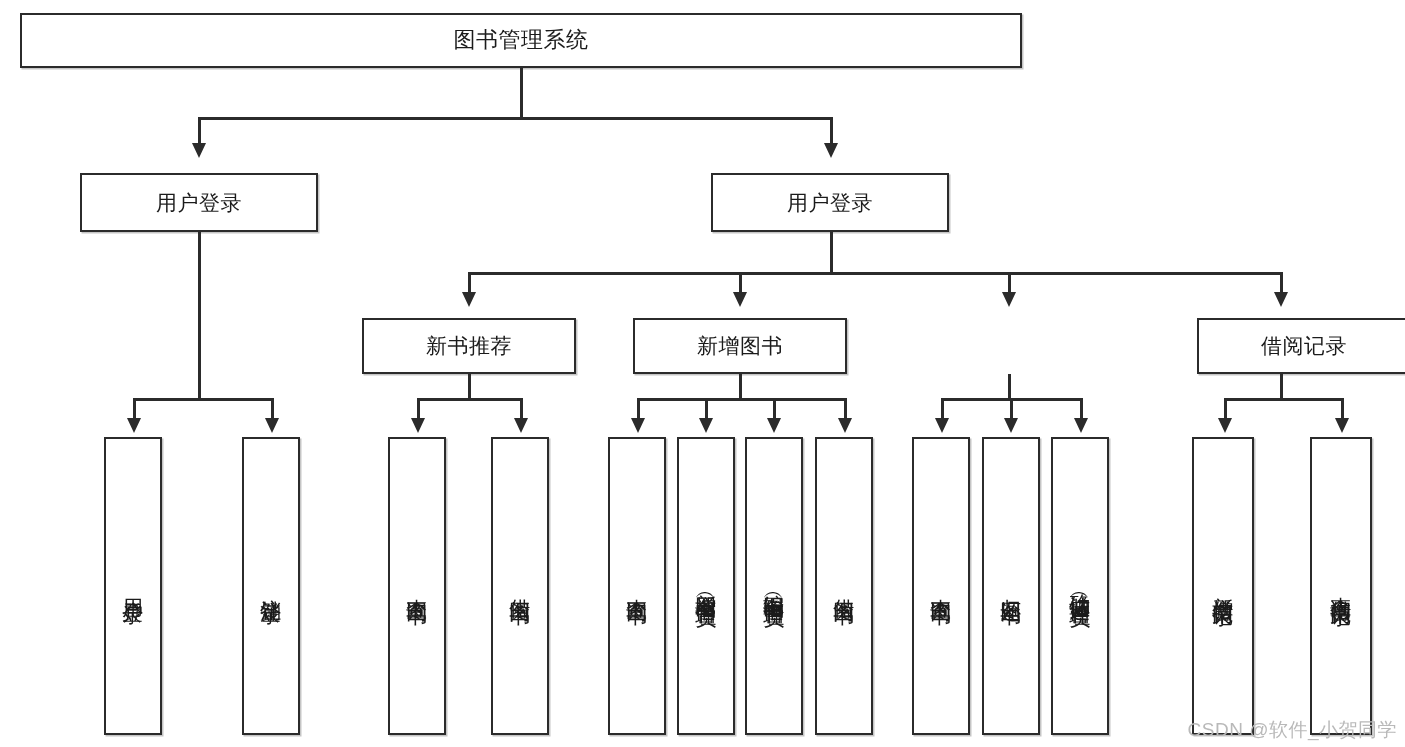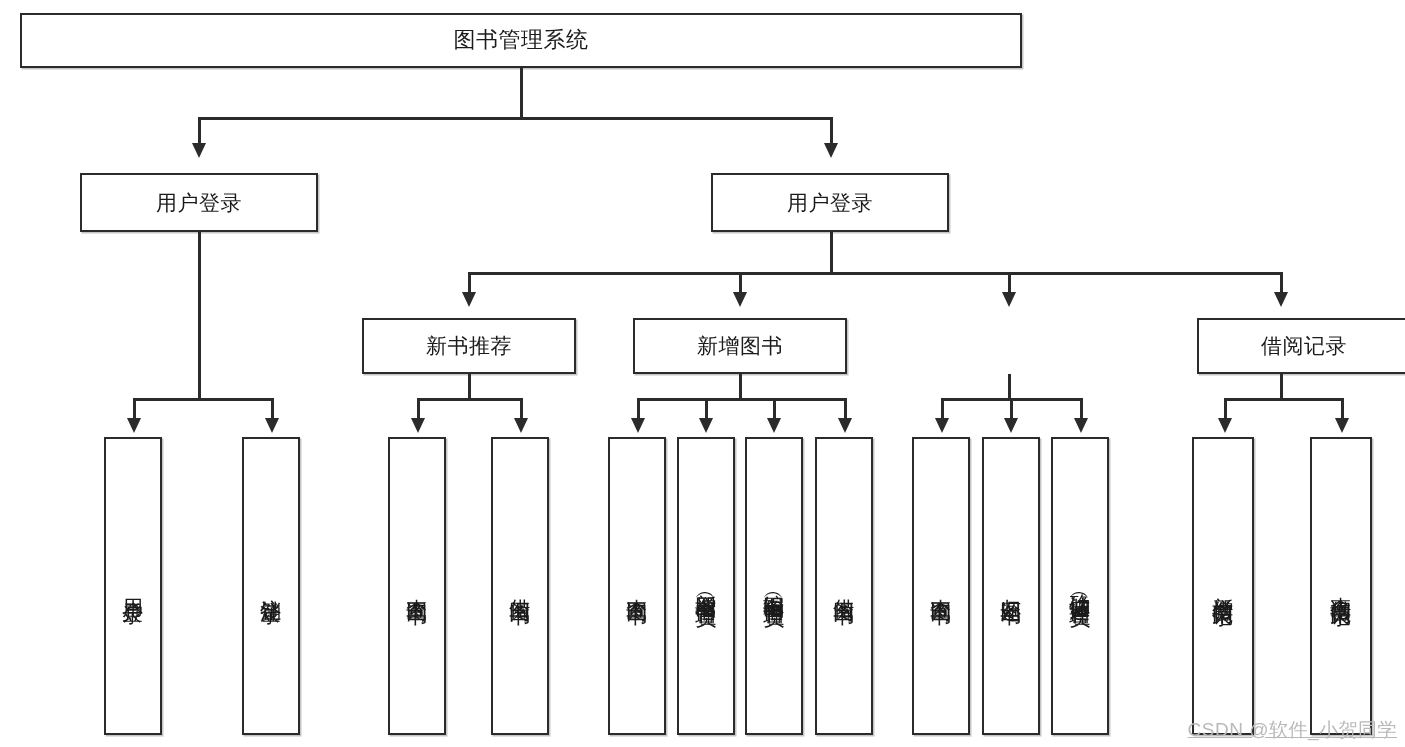--- a/index.html
+++ b/index.html
@@ -79,21 +79,20 @@
   
   #watermark {
     position: absolute;
     right: 8px;
     bottom: 4px;
     font-size: 19px;
     color: #b9b9b9;
     white-space: nowrap;
     pointer-events: none;
     letter-spacing: 0.5px;
-    text-decoration: underline;
   }
 </style>
 </head>
 <body>
 
 <div id="canvas">
 
   <div class="node horiz root" style="left:20px; top:13px; width:1002px; height:55px;">
     <span class="label">图书管理系统</span>
   </div>

